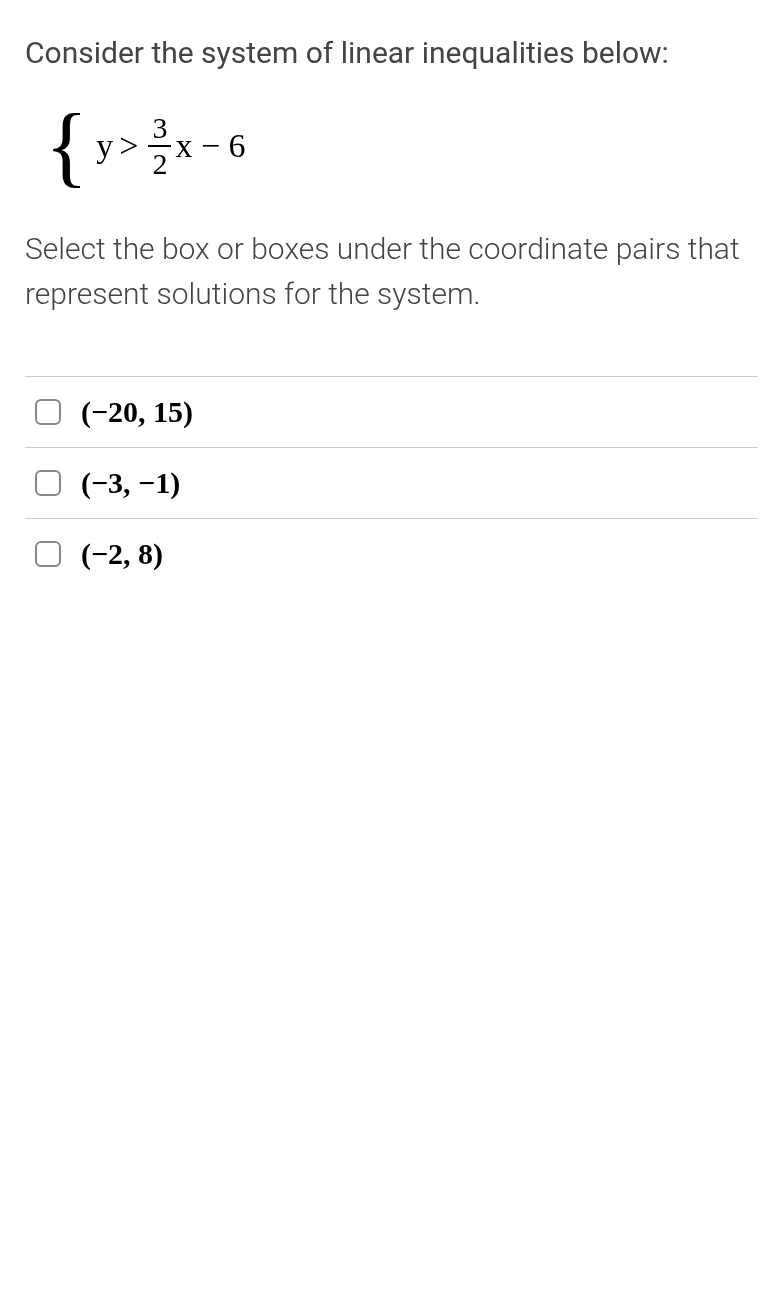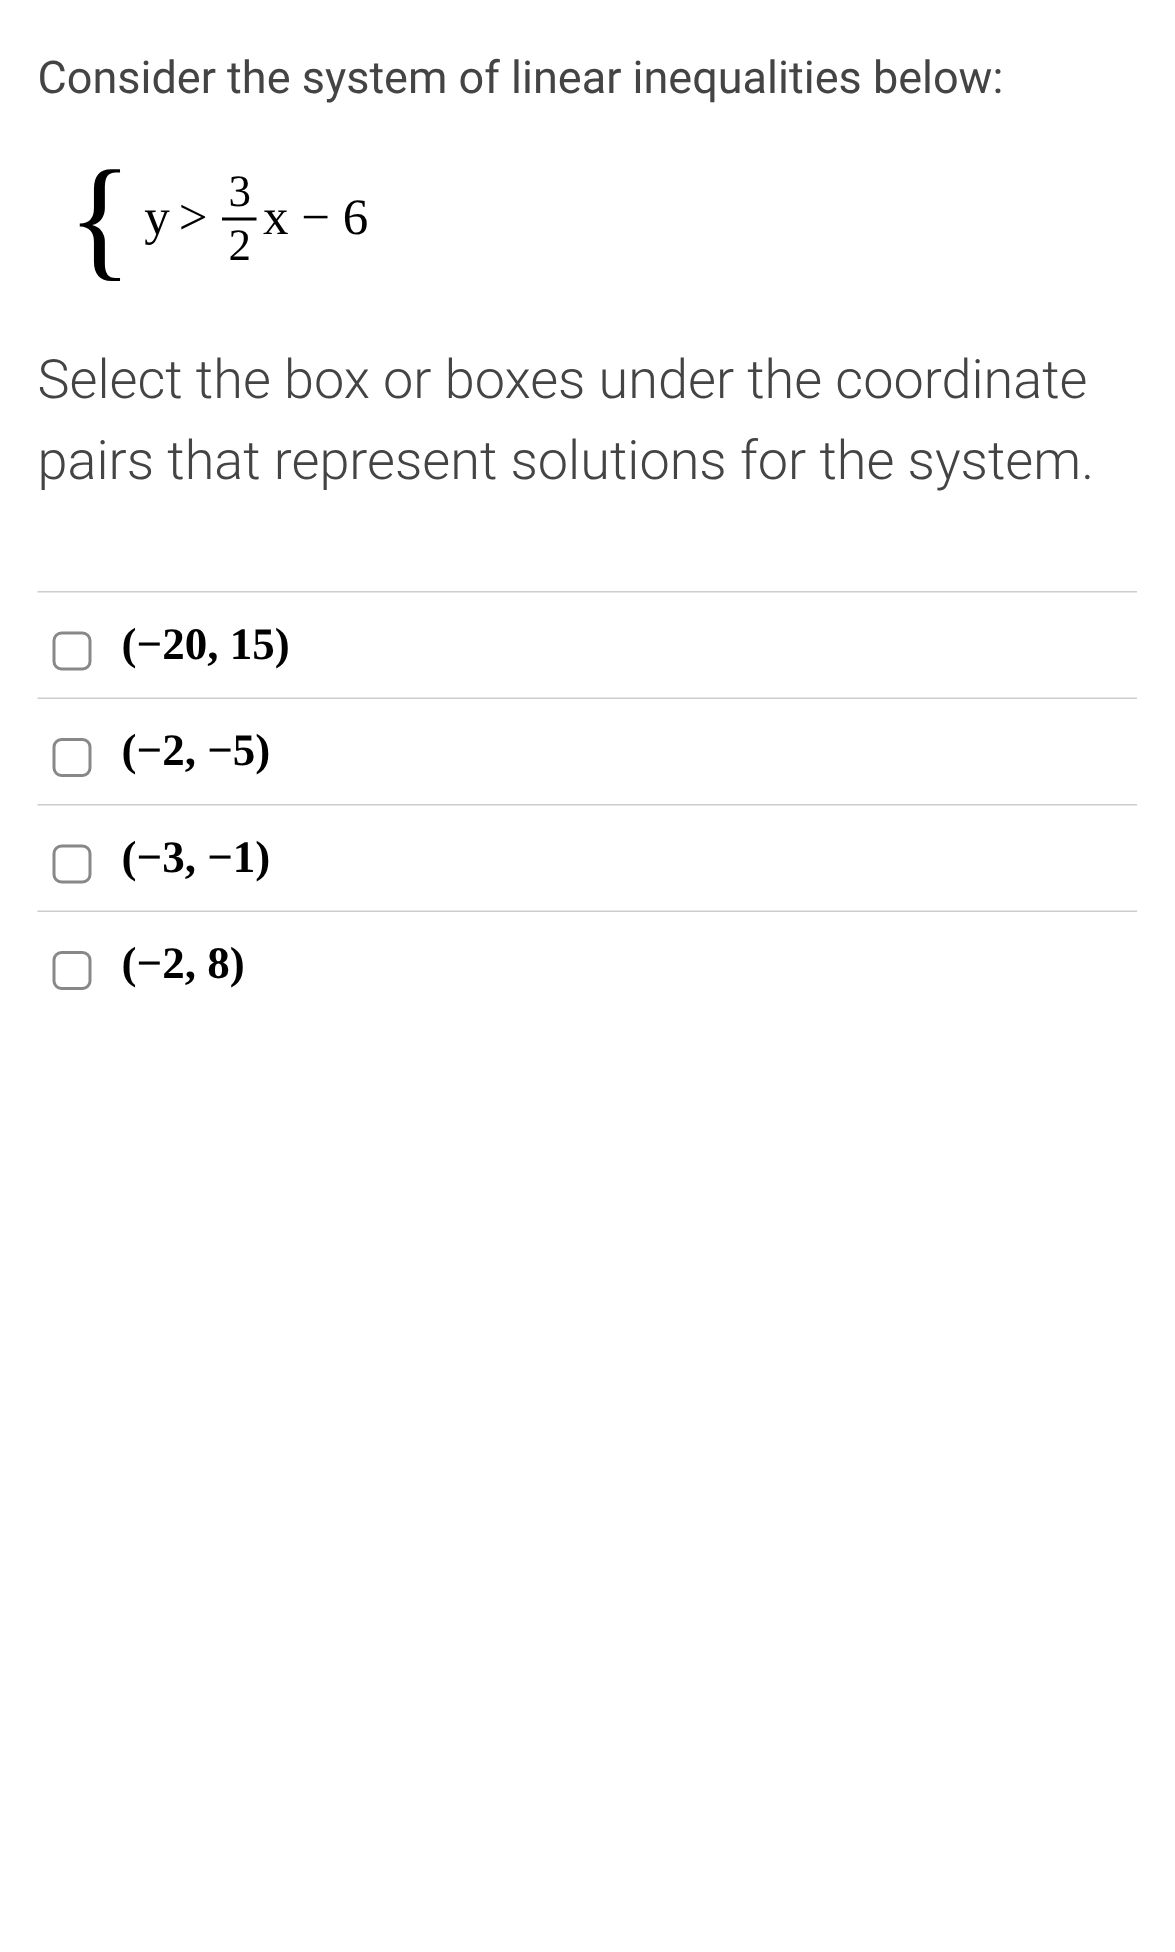--- a/index.html
+++ b/index.html
@@ -58,32 +58,32 @@
       line-height: 1;
     }
     .fraction .num {
       border-bottom: 2px solid #000;
       padding: 0 4px 2px 4px;
     }
     .fraction .den {
       padding: 2px 4px 0 4px;
     }
     .instructions {
-      font-size: 36px;
+      font-size: 30px;
       font-weight: 300;
       color: #444;
       line-height: 1.5;
       margin-bottom: 60px;
     }
     .options {
       border-top: 1px solid #ccc;
     }
     .option-row {
       display: flex;
-      align-items: flex-end;
+      align-items: center;
       padding: 18px 10px;
       border-bottom: 1px solid #ccc;
       cursor: pointer;
     }
     .option-row:last-child {
       border-bottom: none;
     }
     .checkbox {
       width: 26px;
       height: 26px;
@@ -122,23 +122,19 @@
 
 <div class="instructions">Select the box or boxes under the coordinate pairs that represent solutions for the system.</div>
 
 <div class="options">
   <div class="option-row">
     <div class="checkbox"></div>
     <div class="option-label">(−20, 15)</div>
   </div>
   <div class="option-row">
     <div class="checkbox"></div>
-    <div class="option-label">(−2, −5)</div>
-  </div>
-  <div class="option-row">
-    <div class="checkbox"></div>
     <div class="option-label">(−3, −1)</div>
   </div>
   <div class="option-row">
     <div class="checkbox"></div>
     <div class="option-label">(−2, 8)</div>
   </div>
 </div>
 
 </body></html>

